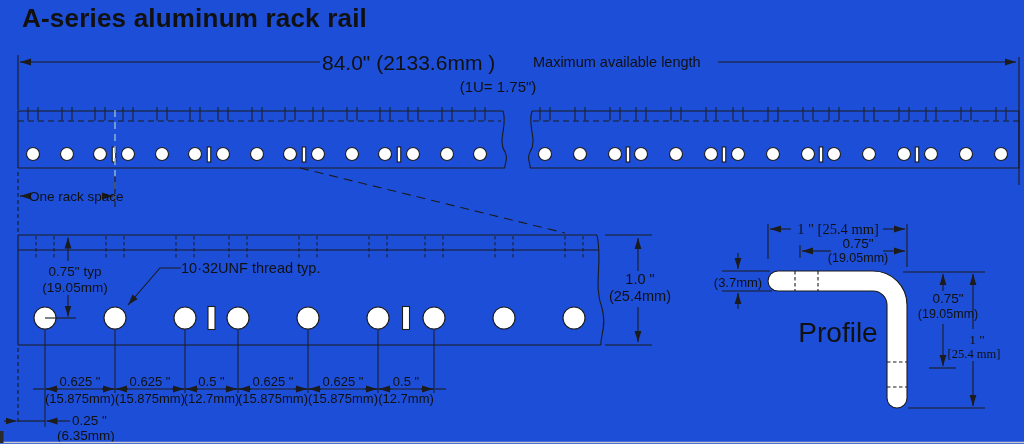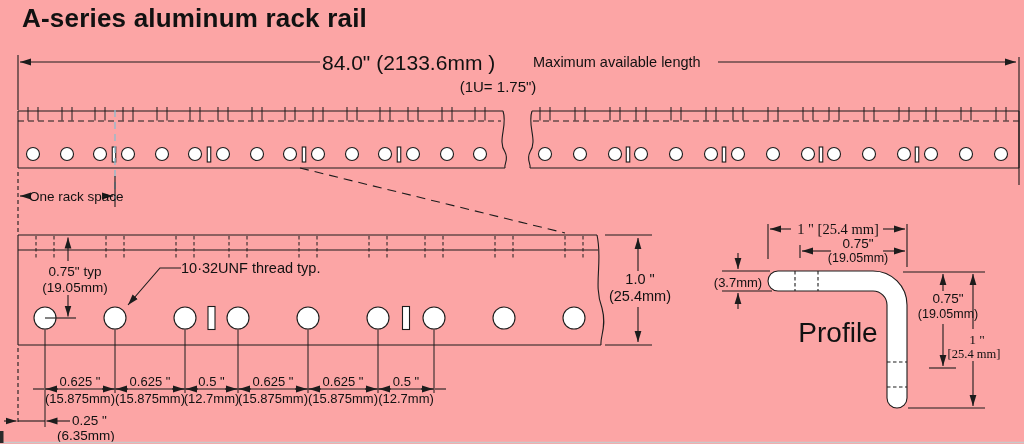--- a/index.html
+++ b/index.html
@@ -1,16 +1,16 @@
 <!DOCTYPE html>
 <html><head>
 <meta charset="utf-8">
 <style>
   html,body{margin:0;padding:0;background:#fff;}
-  .page{width:1024px;height:444px;position:relative;background:#fca5a5;overflow:hidden;}
+  .page{width:1024px;height:444px;position:relative;background:#1d4ed8;overflow:hidden;}
   svg{display:block;}
   .ln{stroke:#1c1c1c;stroke-width:1.1;fill:none;}
   .thin{stroke-width:1;}
   .shape{fill:#fff;stroke:#1c1c1c;stroke-width:1.1;}
   .dash1{stroke-dasharray:6,4;}
   .dash2{stroke-dasharray:3.5,2.5;}
   .dash3{stroke-dasharray:9,6;}
   .dash4{stroke-dasharray:4,3;}
   .blue{stroke:#93bccd;stroke-width:1.4;stroke-dasharray:7,5;fill:none;}
   .faint{stroke:#c9c9c9;stroke-width:1.5;}

